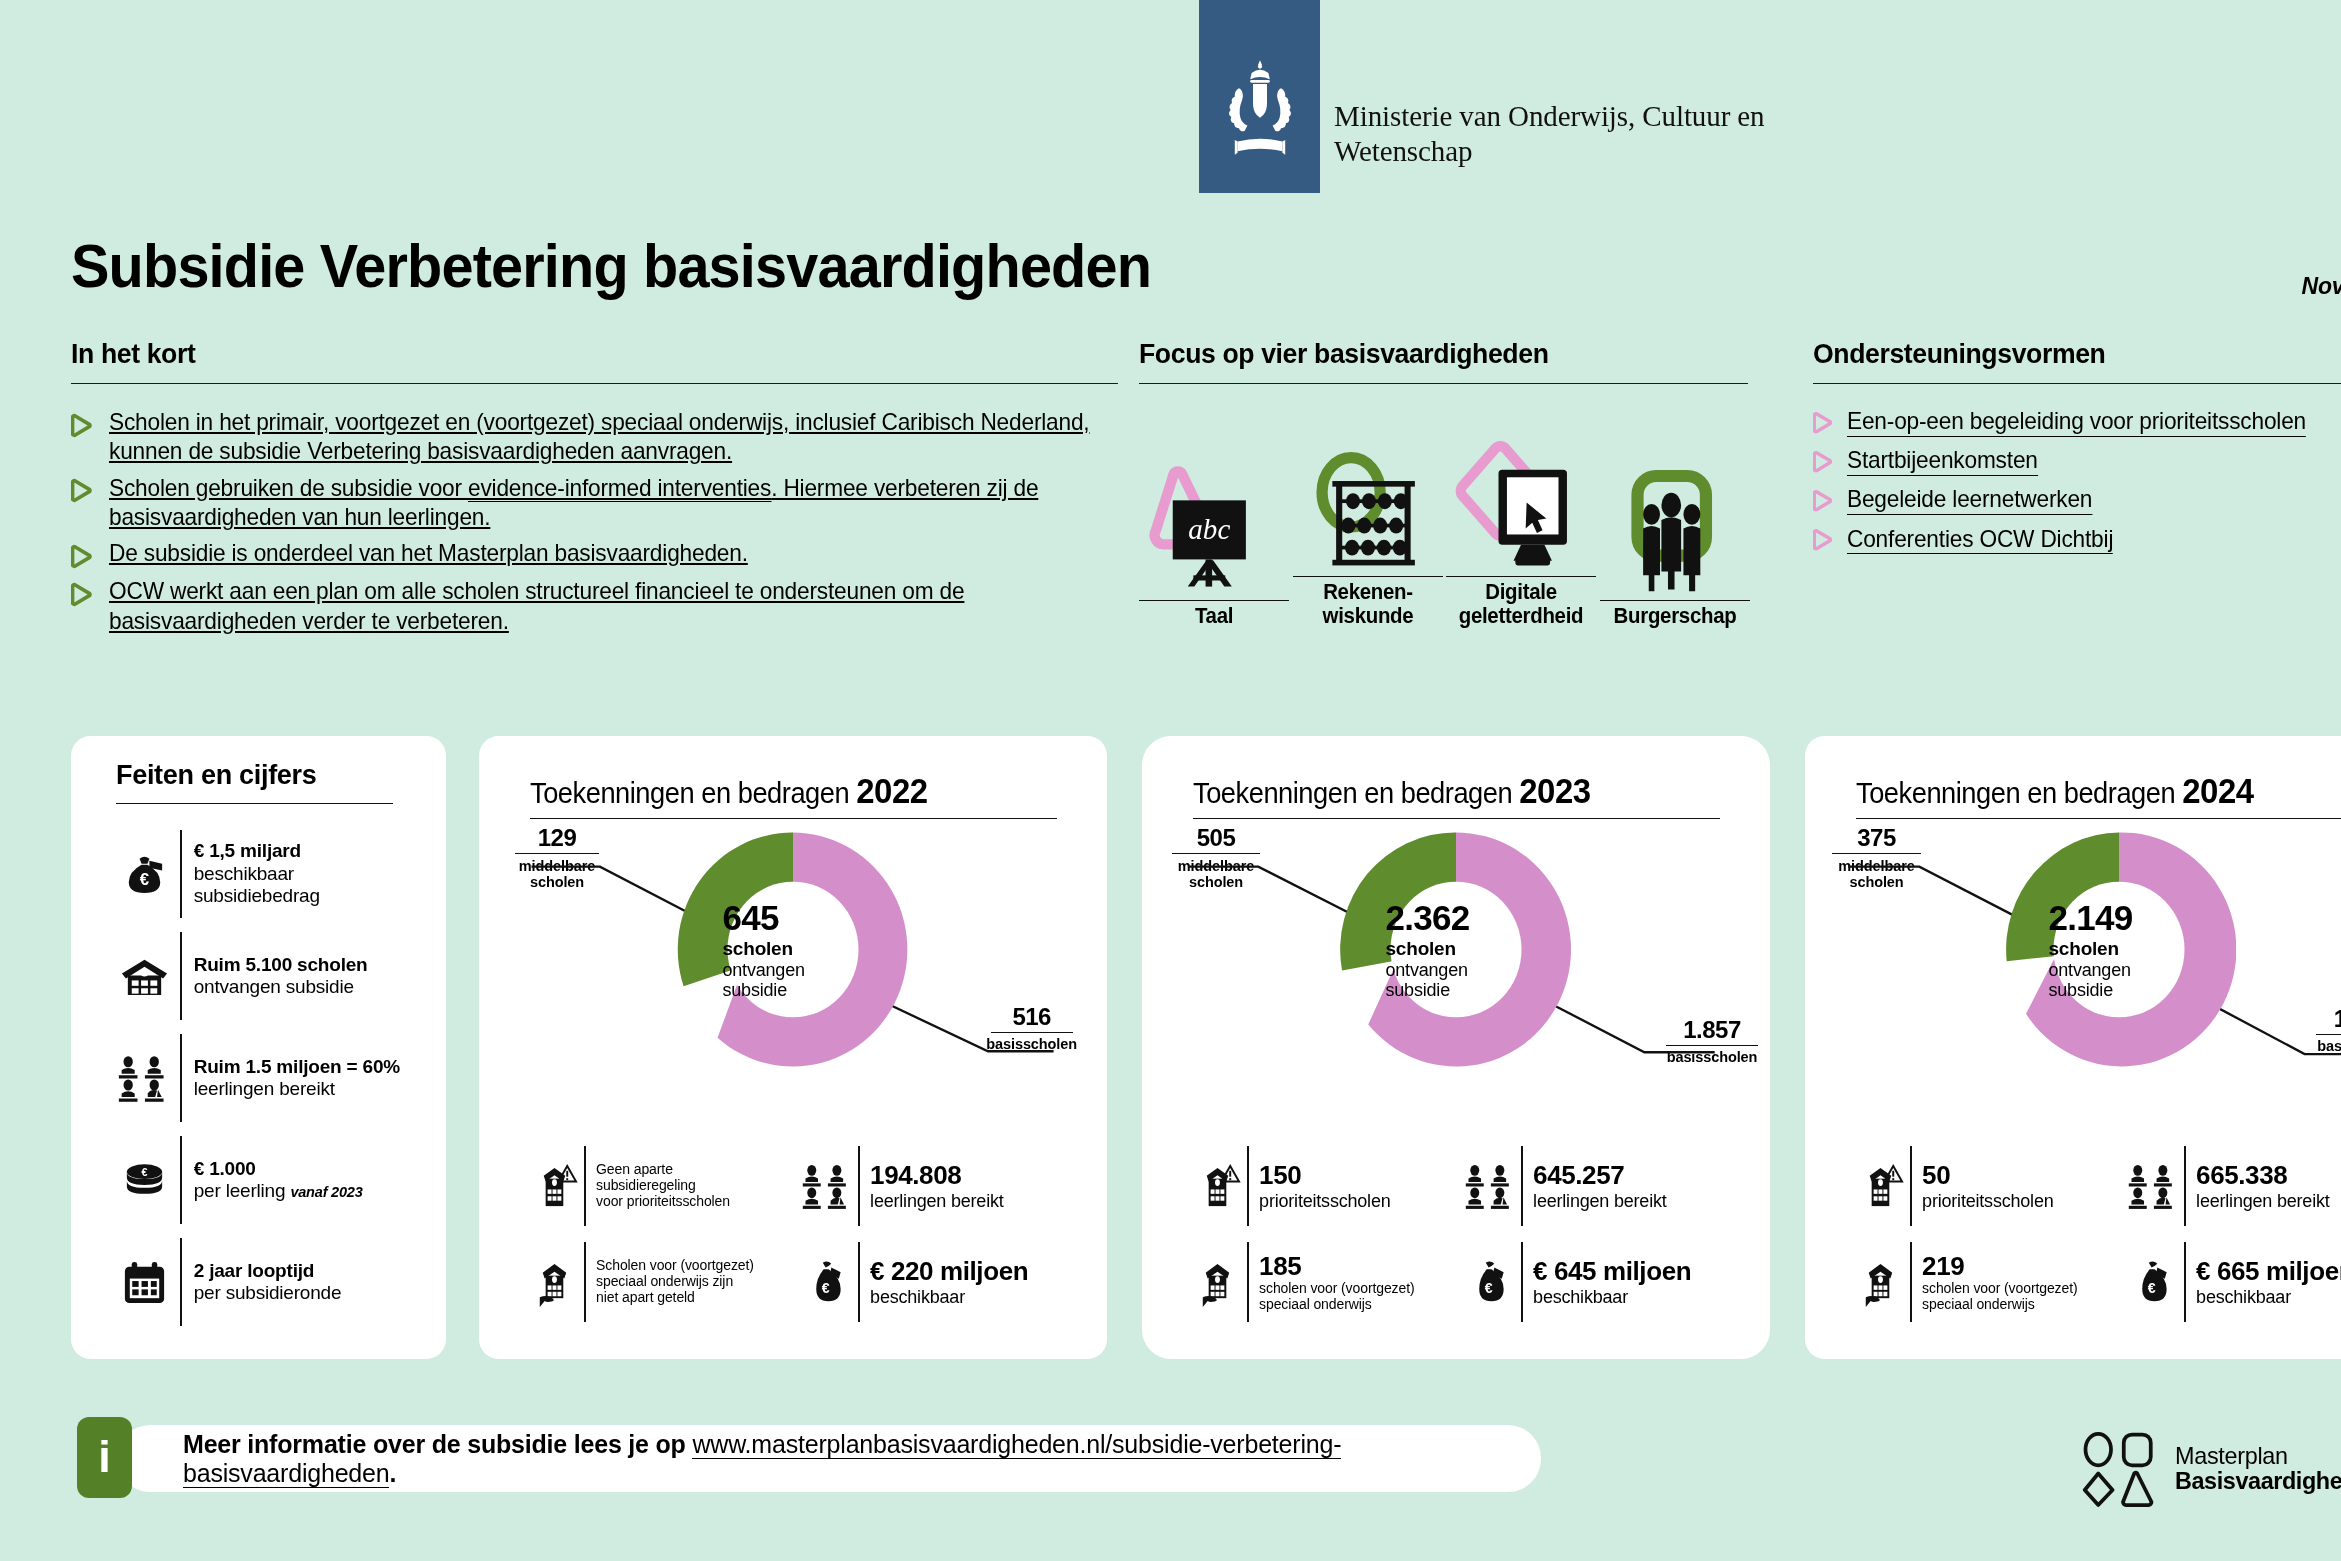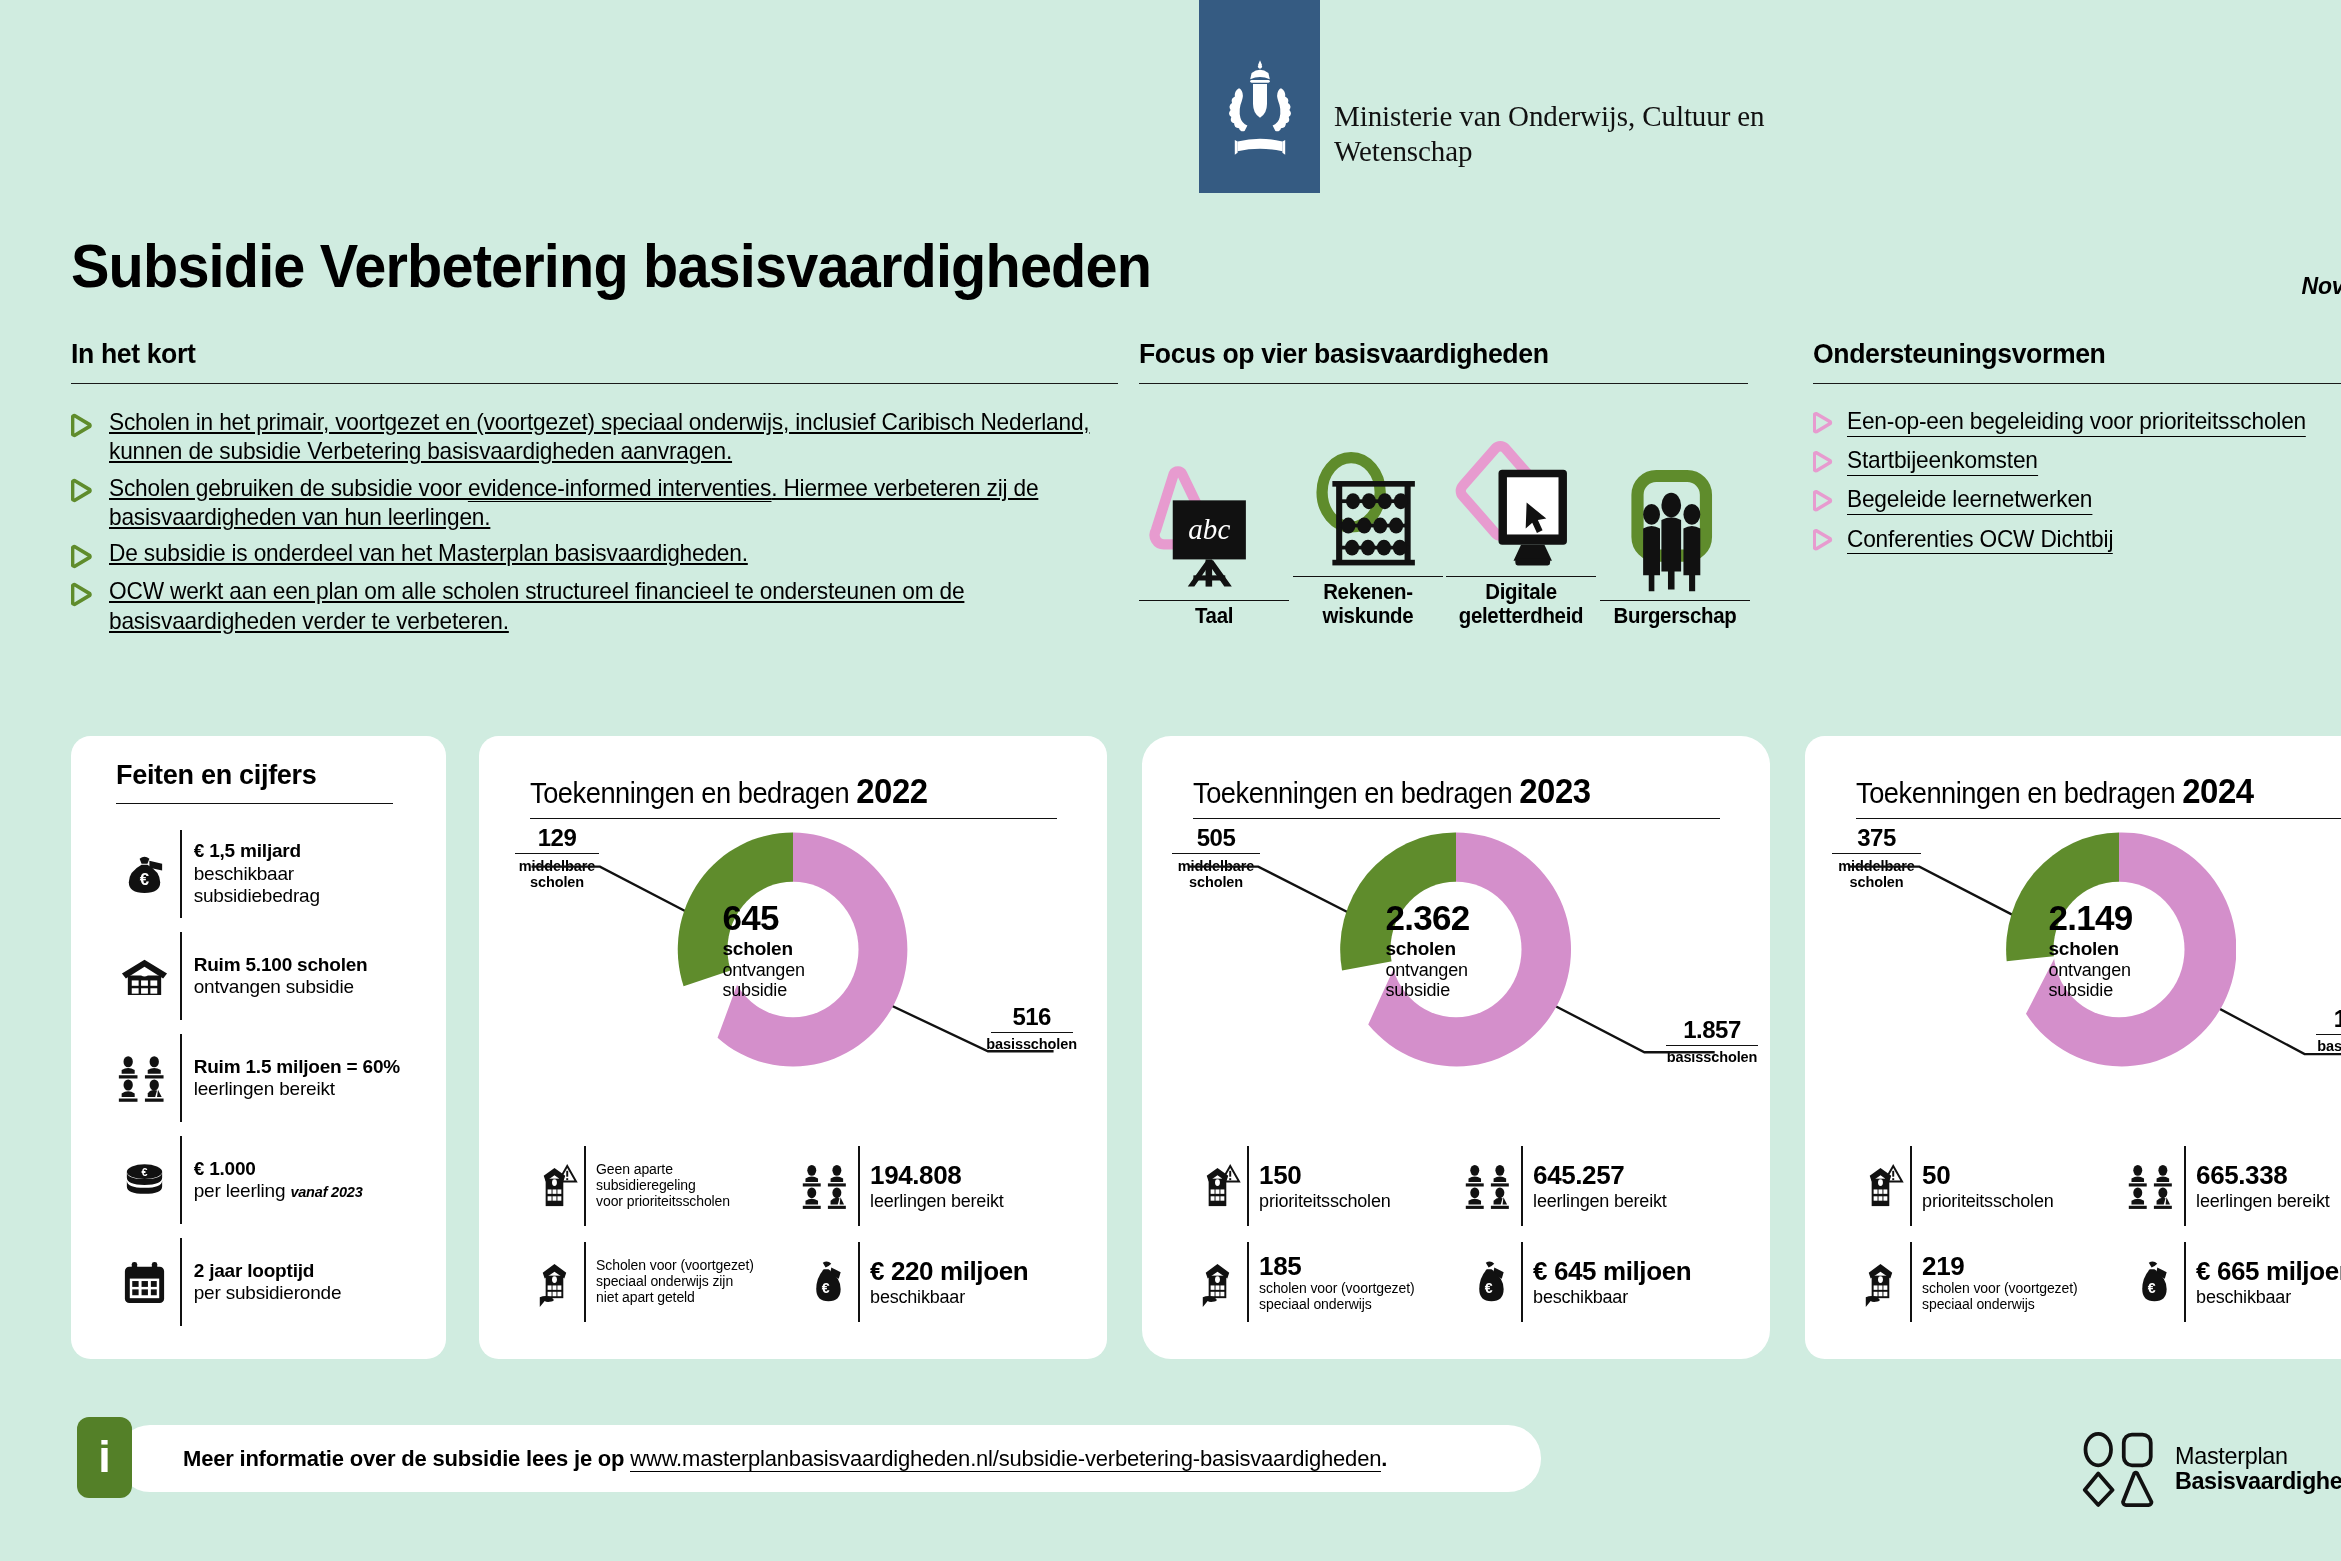--- a/index.html
+++ b/index.html
@@ -153,21 +153,21 @@
   .stat .st { font-size: 18px; line-height: 1.16; letter-spacing: -0.2px; }
   .stat .st .big { font-size: 26px; font-weight: 600; letter-spacing: -0.4px; }
   .stat .st .sm { font-size: 14px; line-height: 1.14; display: block; letter-spacing: -0.1px; }
 
   
   .foot-pill {
     position: absolute; left: 117px; top: 1425px;
     width: 1424px; height: 67px; background: #fff; border-radius: 33px;
     display: flex; align-items: center; padding-left: 66px;
   }
-  .foot-txt { font-size: 22px; font-weight: 700; letter-spacing: -0.2px; }
+  .foot-txt { font-size: 25px; font-weight: 700; letter-spacing: -0.2px; }
   .foot-txt .lnk { font-weight: 400; border-bottom: 1.4px solid #000; }
   .info-badge {
     position: absolute; left: 77px; top: 1417px;
     width: 55px; height: 81px; background: #548028; border-radius: 12px;
     display: flex; align-items: center; justify-content: center;
   }
   .info-i { color: #fff; font-size: 45px; font-weight: 700; line-height: 0.9; font-family: "Liberation Sans", sans-serif; }
 
   .mp-logo { position: absolute; left: 2081px; top: 1431px; display: flex; align-items: center; gap: 19px; }
   .mp-marks { width: 75px; height: 76px; }

